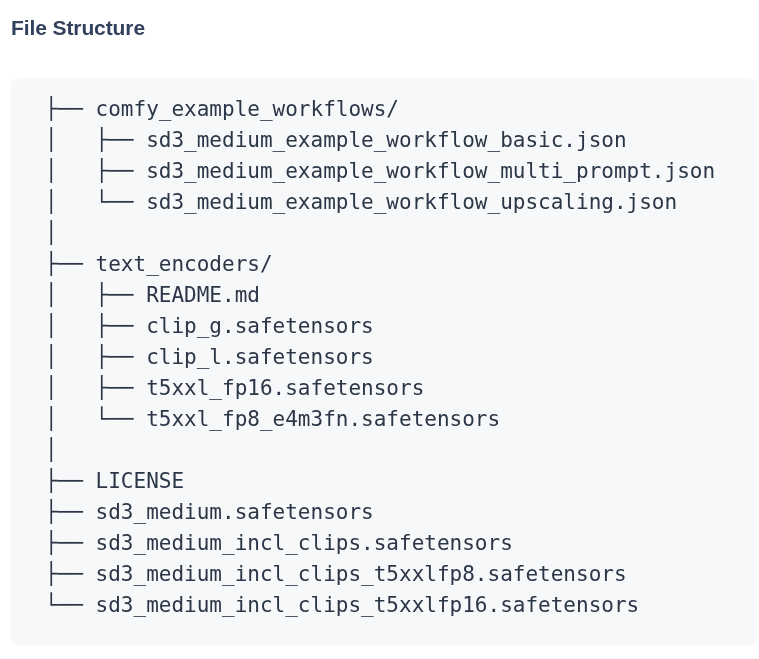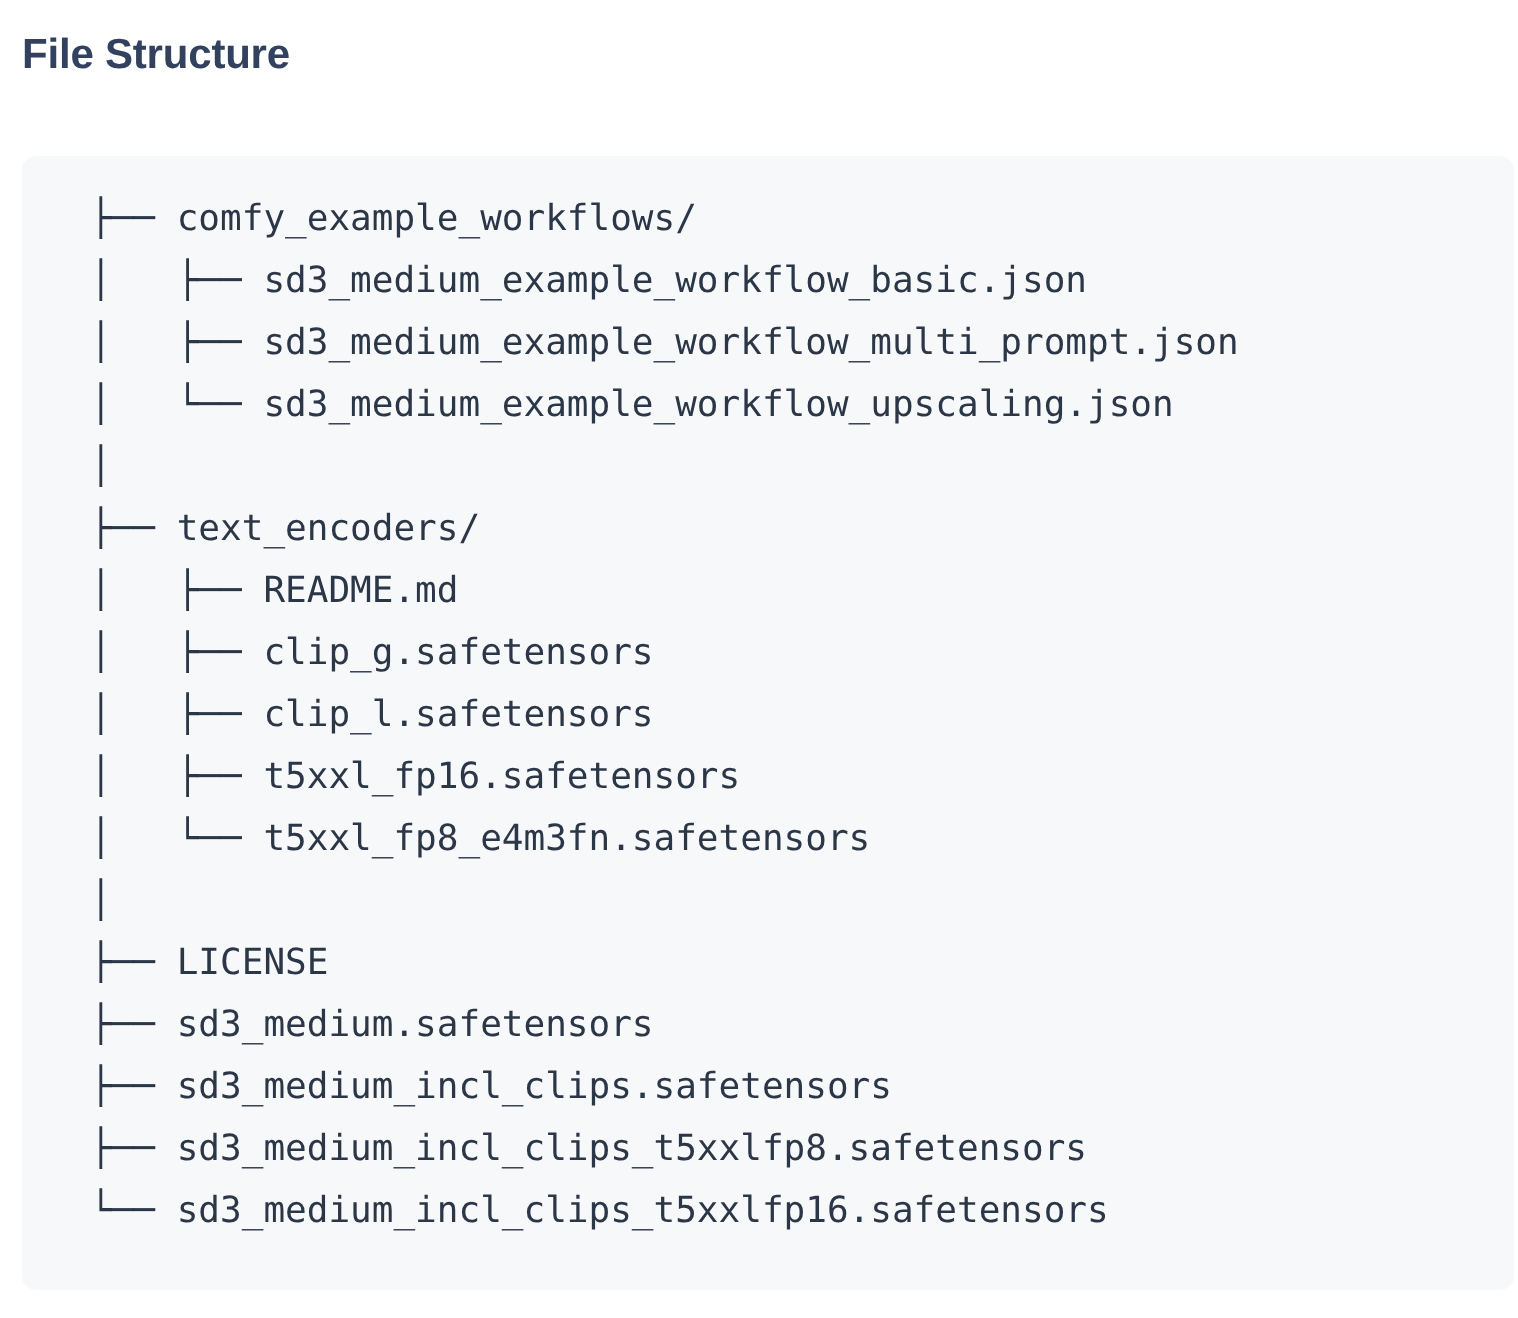--- a/index.html
+++ b/index.html
@@ -50,21 +50,21 @@
     background: #f7f8fa;
     border-radius: 7px;
     overflow: hidden;
     padding: 16px 0 16px 0;
   }
 
   .tree {
     margin: 0;
     padding: 0;
     font-family: "DejaVu Sans Mono", "Liberation Mono", monospace;
-    font-size: 18px;
+    font-size: 21px;
     line-height: 31px;
     color: #2b3647;
     white-space: pre;
     tab-size: 4;
   }
 
   .tree-line {
     display: block;
     padding-left: 34px;
     height: 31px;

